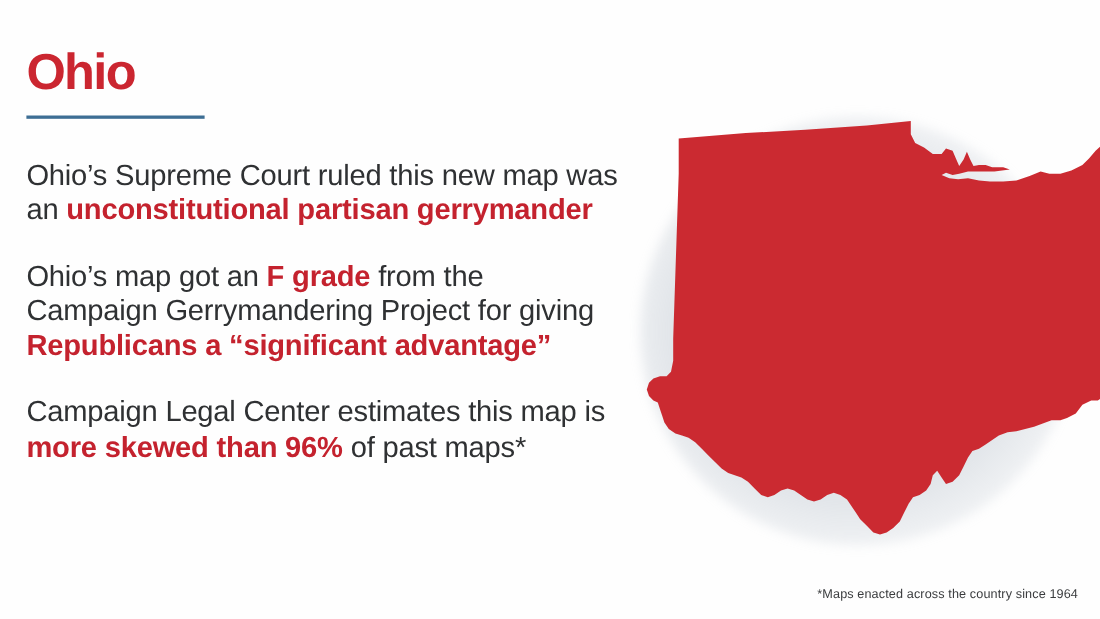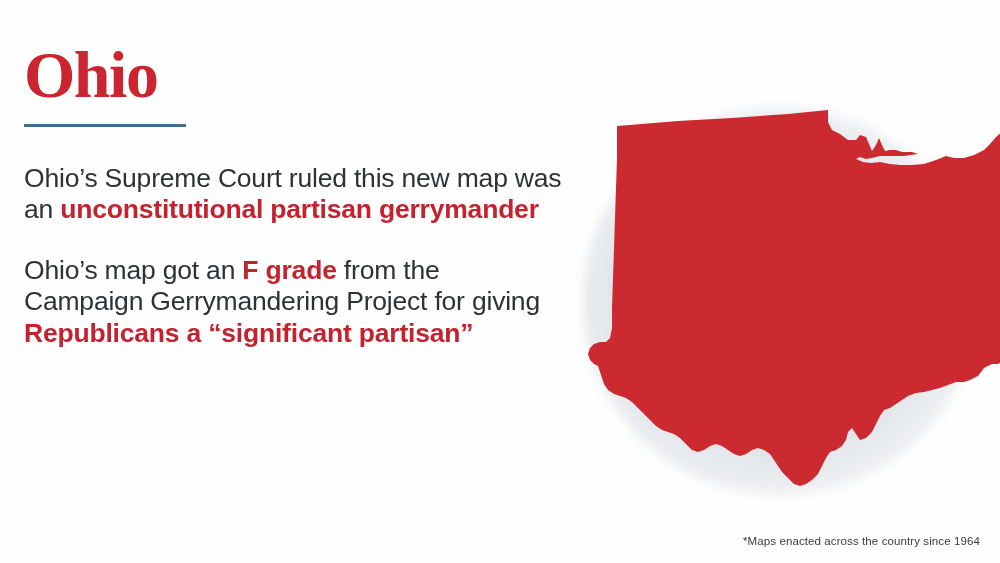--- a/index.html
+++ b/index.html
@@ -16,26 +16,26 @@
   }
 
   
   .left-col {
     position:absolute;
     left:24px; top:44px;
     width:540px;
   }
 
   .headline {
-    font-size:66px;
+    font-size:46px;
     font-weight:bold;
     line-height:0.95;
     letter-spacing:-1.5px;
     color:#CB2630;
-    font-family:Liberation Serif, serif;
+    font-family:Liberation Sans, sans-serif;
   }
 
   .rule {
     margin-top:17px;
     width:162px;
     height:3px;
     background:#3D6E94;
   }
 
   .body-block { margin-top:36px; }
@@ -94,21 +94,22 @@
 <div id="slide">
 
   <div class="left-col">
 
     <div class="headline" style="color: rgb(203, 38, 48);">Ohio</div>
 
     <div class="rule" style="background: rgb(61, 110, 148);"></div>
 
     <div class="body-block">
       <p class="para" style="color: rgb(47, 49, 51);"><span>Ohio’s Supreme Court ruled this new map was an </span><span class="hl" style="color: rgb(196, 34, 46);">unconstitutional partisan gerrymander</span></p>
-      <p class="para" style="color: rgb(47, 49, 51);"><span>Ohio’s map got an </span><span class="hl" style="color: rgb(196, 34, 46);">F grade</span><span> from the Campaign Gerrymandering Project for giving </span><span class="hl" style="color: rgb(196, 34, 46);">Republicans a “significant partisan”</span></p>
+      <p class="para" style="color: rgb(47, 49, 51);"><span>Ohio’s map got an </span><span class="hl" style="color: rgb(196, 34, 46);">F grade</span><span> from the Campaign Gerrymandering Project for giving </span><span class="hl" style="color: rgb(196, 34, 46);">Republicans a “significant advantage”</span></p>
+      <p class="para" style="color: rgb(47, 49, 51);"><span>Campaign Legal Center estimates this map is </span><span class="hl" style="color: rgb(196, 34, 46);">more skewed than 96%</span><span> of past maps*</span></p>
     </div>
 
   </div>
 
   <div class="map-wrap">
     <div class="map-shadow"></div>
     <svg class="map-svg" viewBox="0 0 440 420">
       <path id="ohio-path" d="
         M 57 38
         L 118 33 L 172 30 L 228 26 L 268 22

